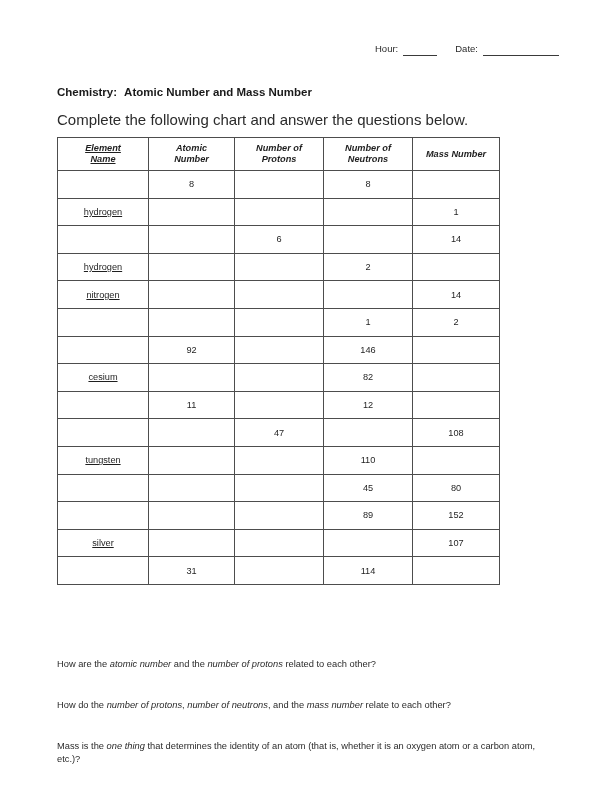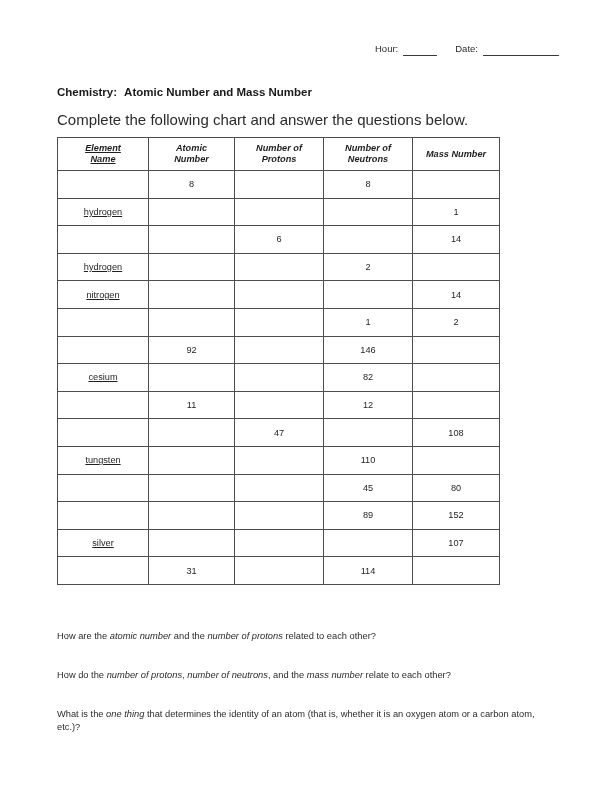--- a/index.html
+++ b/index.html
@@ -100,21 +100,21 @@
   
   .questions {
     position: absolute;
     left: 57px;
     top: 630px;
     width: 500px;
     font-size: 9.3px;
     color: #2b2b2b;
     line-height: 13px;
   }
-  .question { margin-bottom: 26px; }
+  .question { margin-bottom: 26px; margin-top: 28px; }
   .question:last-child { margin-bottom: 0; }
   .question i { font-style: italic; }
 </style>
 </head>
 <body>
 
 <div class="name-block">
   <div class="name-row">
     <span class="nl-label">Hour:</span>
     <span class="rule rule-hour"></span>
@@ -244,14 +244,14 @@
         <td class="col-prot"></td>
         <td class="col-neut">114</td>
         <td class="col-mass"></td>
       </tr>
     </tbody>
 </table>
 
 <div class="questions">
     <div class="question"><span>How are the </span><i>atomic number</i><span> and the </span><i>number of protons</i><span> related to each other?</span></div>
     <div class="question"><span>How do the </span><i>number of protons</i><span>, </span><i>number of neutrons</i><span>, and the </span><i>mass number</i><span> relate to each other?</span></div>
-    <div class="question"><span>What is the </span><i>one thing</i><span> that determines the identity of an atom (that is, whether it is an oxygen atom or a carbon atom, etc.)?</span></div>
+    <div class="question"><span>Mass is the </span><i>one thing</i><span> that determines the identity of an atom (that is, whether it is an oxygen atom or a carbon atom, etc.)?</span></div>
   </div>
 
 </body></html>

